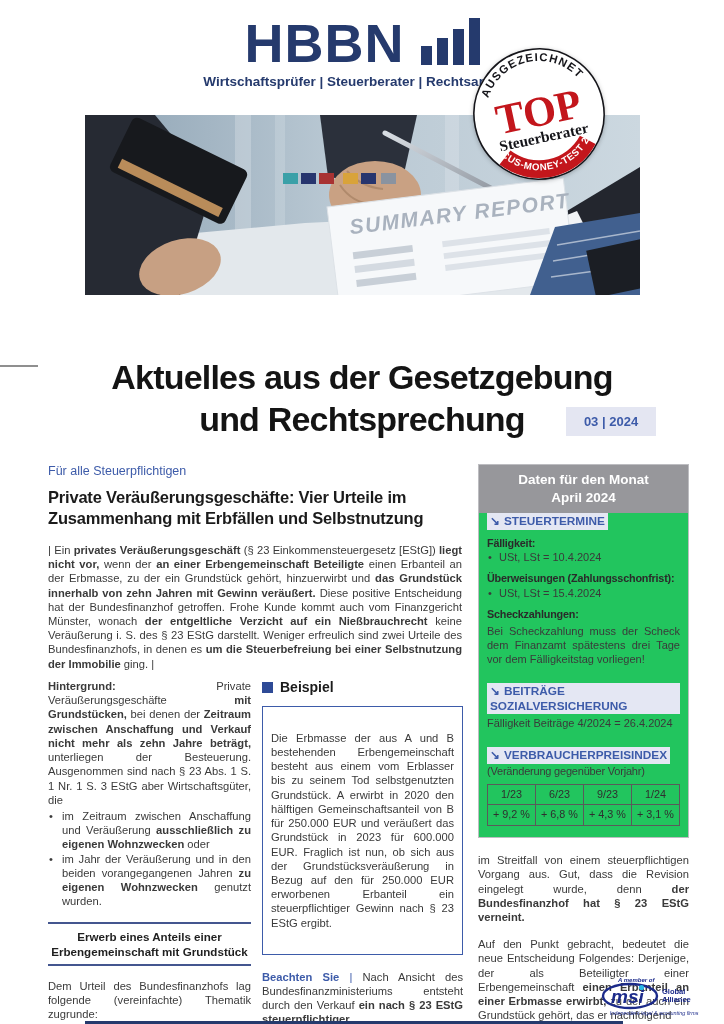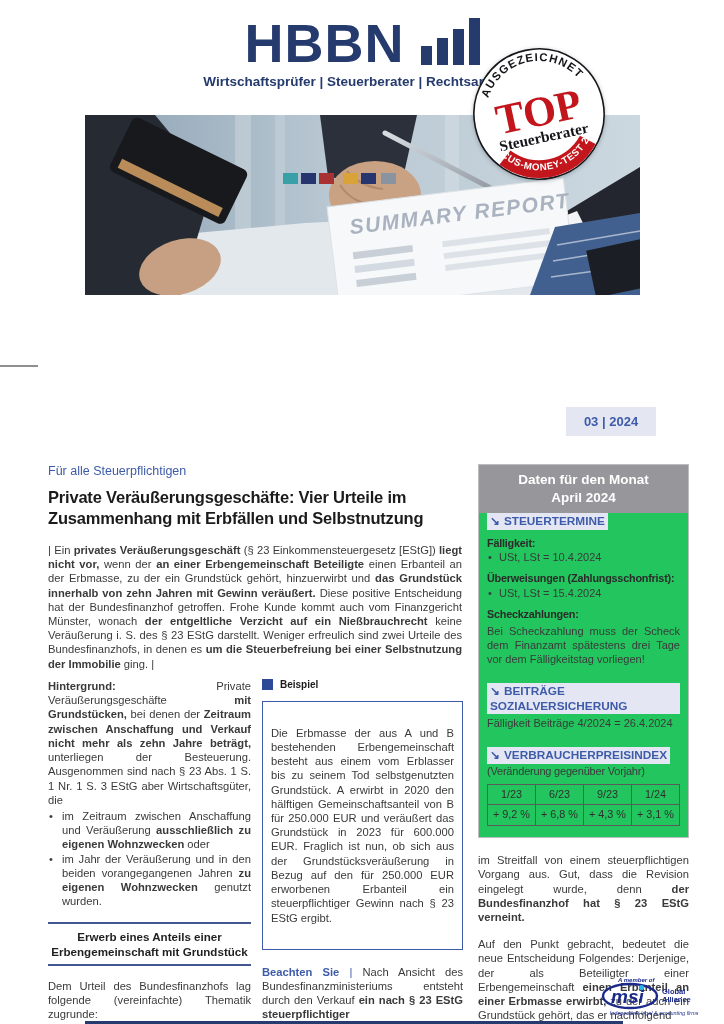--- a/index.html
+++ b/index.html
@@ -50,21 +50,21 @@
   .just{text-align:justify;}
 
   .bullet-list{margin:2px 0 0 0;padding:0;list-style:none;}
   .bullet-list li{position:relative;padding-left:14px;margin:0;text-align:justify;}
   .bullet-list li::before{content:"\2022";position:absolute;left:1px;}
 
   .subhead-box{margin-top:13px;border-top:2px solid #44568f;border-bottom:2px solid #44568f;
                padding:5px 2px;text-align:center;font-weight:bold;font-size:11.6px;color:#1f1f1f;line-height:1.3;}
   .after-subhead{margin-top:13px !important;}
 
-  .example-head{display:flex;gap:7px;font-weight:bold;font-size:10px;color:#1b1b1b;}
+  .example-head{display:flex;align-items:center;gap:7px;font-weight:bold;font-size:14px;color:#1b1b1b;}
   .square-icon{width:11px;height:11px;background:#2e4a96;flex:0 0 auto;}
   .example-box{margin-top:9px;border:1px solid #3d5ba9;padding:24px 8px;text-align:justify;}
   .note{margin-top:15px !important;}
 
   
   .sidebar{border:1px solid #bdbdc1;background:#22c55e;}
   .sidebar-header{background:#97979b;color:#fff;font-weight:bold;font-size:13.5px;line-height:1.32;
                   text-align:center;padding:6px 4px;}
   .sidebar-body{padding:0 8px 11px 8px;}
   .side-sec-head{display:inline-block;background:#e4e7f3;color:#3d5ba9;font-weight:bold;font-size:11.8px;
@@ -178,20 +178,24 @@
         <text x="70" y="99" text-anchor="middle" font-family="Liberation Serif, serif" font-weight="bold" font-size="15.5" fill="#15151a">Steuerberater</text>
         <text font-family="Liberation Sans, sans-serif" font-size="9.8" font-weight="bold" fill="#ffffff" letter-spacing="0.6">
           <textPath href="#arcBot" startOffset="50%" text-anchor="middle">FOCUS-MONEY-TEST 2023</textPath>
         </text>
       </g>
     </svg>
   </div>
 
   <div class="crop-mark"></div>
 
+  <div class="masthead">
+    <h1 class="page-title">Aktuelles aus der Gesetzgebung
+und Rechtsprechung</h1>
+  </div>
   <div class="issue-badge">03 | 2024</div>
 
   <div class="intro-block">
     <p class="kicker">Für alle Steuerpflichtigen</p>
     <h2 class="headline">Private Veräußerungsgeschäfte: Vier Urteile im
 Zusammenhang mit Erbfällen und Selbstnutzung</h2>
     <p class="intro"><span>|  Ein </span><span class="bold">privates Veräußerungsgeschäft</span><span> (§ 23 Einkommensteuergesetz [EStG]) </span><span class="bold">liegt nicht vor,</span><span> wenn der </span><span class="bold">an einer Erbengemeinschaft Beteiligte</span><span> einen Erbanteil an der Erbmasse, zu der ein Grundstück gehört, hinzuerwirbt und </span><span class="bold">das Grundstück innerhalb von zehn Jahren mit Gewinn veräußert.</span><span> Diese positive Entscheidung hat der Bundesfinanzhof getroffen. Frohe Kunde kommt auch vom Finanzgericht Münster, wonach </span><span class="bold">der entgeltliche Verzicht auf ein Nießbrauchrecht</span><span> keine Veräußerung i. S. des § 23 EStG darstellt. Weniger erfreulich sind zwei Urteile des Bundesfinanzhofs, in denen es </span><span class="bold">um die Steuerbefreiung bei einer Selbstnutzung der Immobilie</span><span> ging.  |</span></p>
   </div>
 
   <div class="col col-1">

